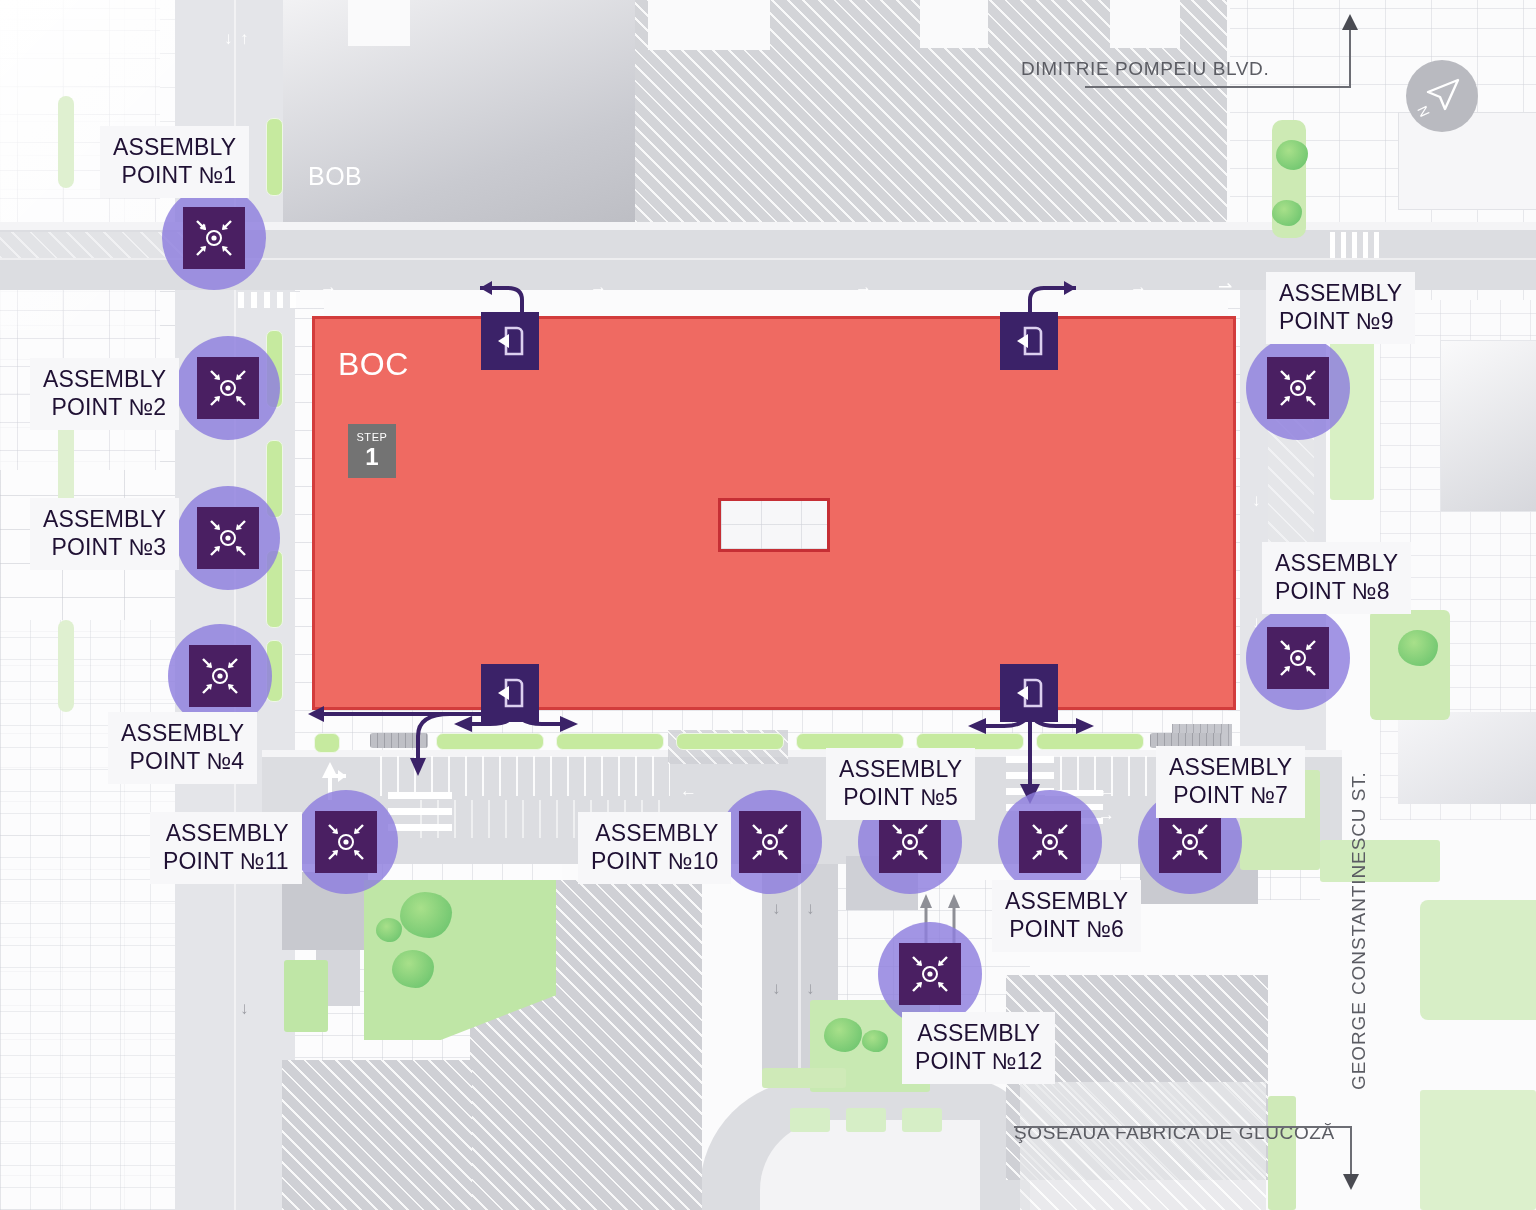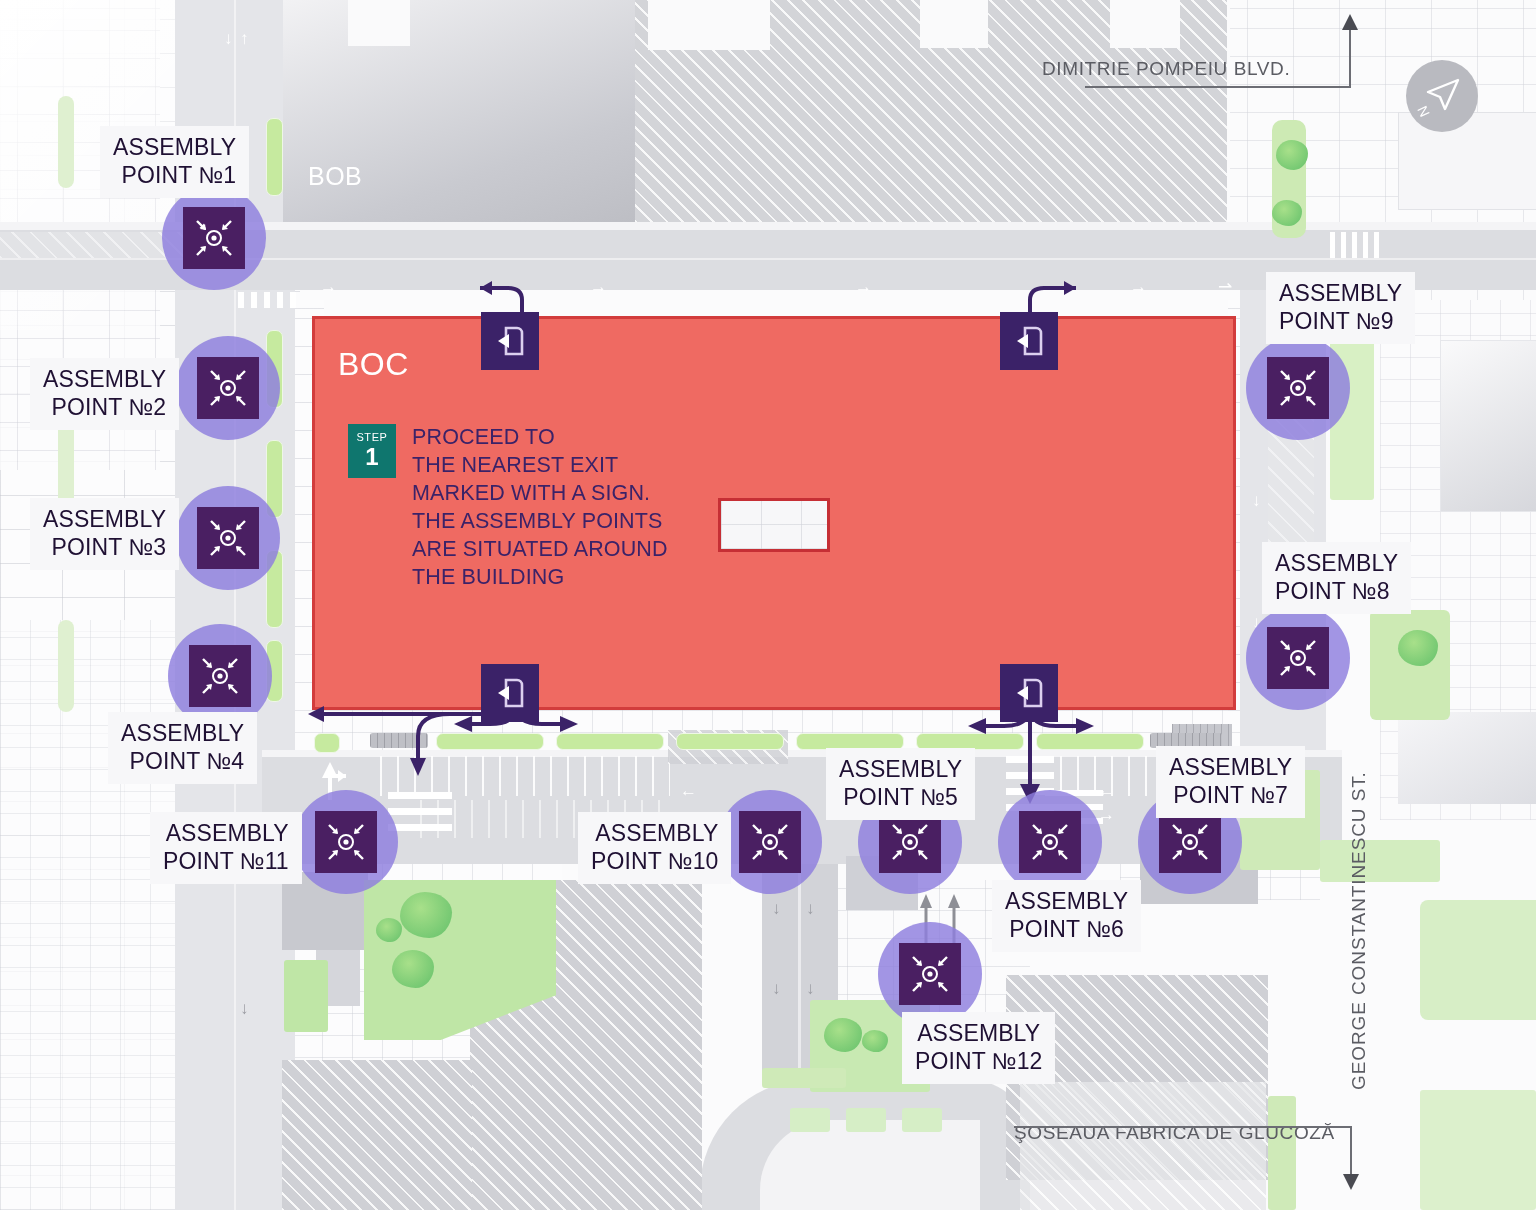--- a/index.html
+++ b/index.html
@@ -71,21 +71,21 @@
   #courtyard{
     position:absolute;background:#f7f7f9;border:3px solid #c62f35;
     background-image:
       repeating-linear-gradient(0deg,rgba(205,207,214,.55) 0 1px,transparent 1px 24px),
       repeating-linear-gradient(90deg,rgba(205,207,214,.55) 0 1px,transparent 1px 40px);
   }
 
   
   #step-block{position:absolute;display:flex;gap:16px;align-items:flex-start;}
   #step-badge{
-    width:48px;height:54px;background:#0f766e;color:#fff;
+    width:48px;height:54px;background:#737373;color:#fff;
     display:flex;flex-direction:column;align-items:center;justify-content:center;
     flex:0 0 auto;
   }
   #step-badge .s-word{font-size:11px;letter-spacing:.6px;line-height:1;}
   #step-badge .s-num{font-size:24px;font-weight:bold;line-height:1.05;margin-top:1px;}
   #step-text{
     color:#3b2268;font-size:21.5px;line-height:1.30;letter-spacing:.15px;
     white-space:pre-line;
   }
 
@@ -285,26 +285,20 @@
   <div id="boc" style="left:312px;top:316px;width:918px;height:388px;">
   </div>
   <div id="boc-label" style="left:338px;top:346px;">BOC</div>
   <div id="courtyard" style="left:718px;top:498px;width:106px;height:48px;"></div>
 
   <div id="step-block" style="left:348px;top:424px;width:360px;">
     <div id="step-badge">
       <span class="s-word">STEP</span>
       <span class="s-num">1</span>
     </div>
-    <div id="step-text">PROCEED TO
-THE NEAREST EXIT
-MARKED WITH A SIGN.
-THE ASSEMBLY POINTS
-ARE SITUATED AROUND
-THE BUILDING</div>
   </div>
 
   <div class="route" style="left:452px;top:278px;width:110px;height:50px;">
     <svg width="110" height="50" viewBox="0 0 110 50">
       <path d="M70 50 L70 22 Q70 10 56 10 L28 10" fill="none" stroke="#3b2268" stroke-width="4"></path>
       <path d="M28 10 L40 3 L40 17 Z" fill="#3b2268"></path>
     </svg>
   </div>
 
   <div class="route" style="left:1000px;top:278px;width:110px;height:50px;">
@@ -586,21 +580,21 @@
         <polygon points="15,15 9,14 14,9" fill="#fff"></polygon>
         <polygon points="31,15 37,14 32,9" fill="#fff"></polygon>
         <polygon points="15,31 9,32 14,37" fill="#fff"></polygon>
         <polygon points="31,31 37,32 32,37" fill="#fff"></polygon>
       </svg>
     </div>
   </div>
   <div class="aplabel" style="left:1262px;top:542px;">ASSEMBLY
 POINT №8</div>
 
-  <div class="street" style="left:1042px;top:58px;">DIMITRIE POMPEIU BLVD.</div>
+  <div class="street" style="left:1021px;top:58px;">DIMITRIE POMPEIU BLVD.</div>
   <div class="streetline" style="left:1085px;top:86px;width:266px;height:2px;"></div>
   <div class="streetline" style="left:1349px;top:28px;width:2px;height:60px;"></div>
   <div class="route" style="left:1338px;top:14px;width:24px;height:24px;">
     <svg width="24" height="24" viewBox="0 0 24 24">
         <polygon points="12,0 4,16 20,16" fill="#4a4b52"></polygon>
       </svg>
   </div>
 
   <div class="street" style="left:1014px;top:1122px;">ŞOSEAUA FABRICA DE GLUCOZĂ</div>
   <div class="streetline" style="left:1014px;top:1126px;width:338px;height:2px;"></div>

